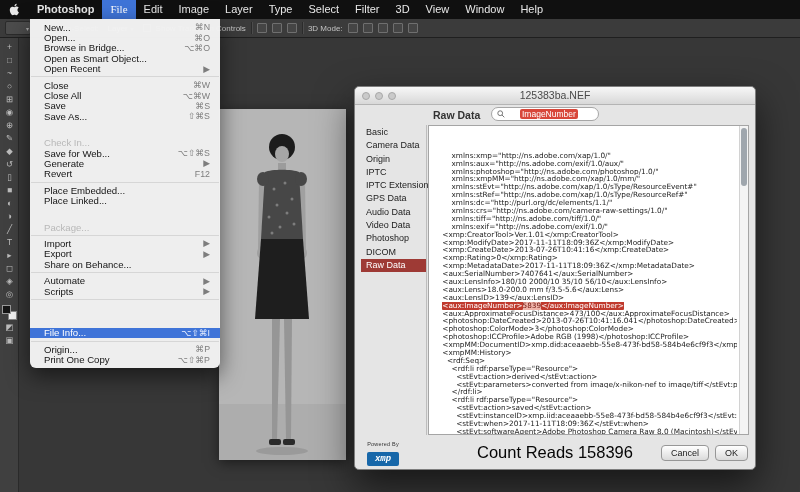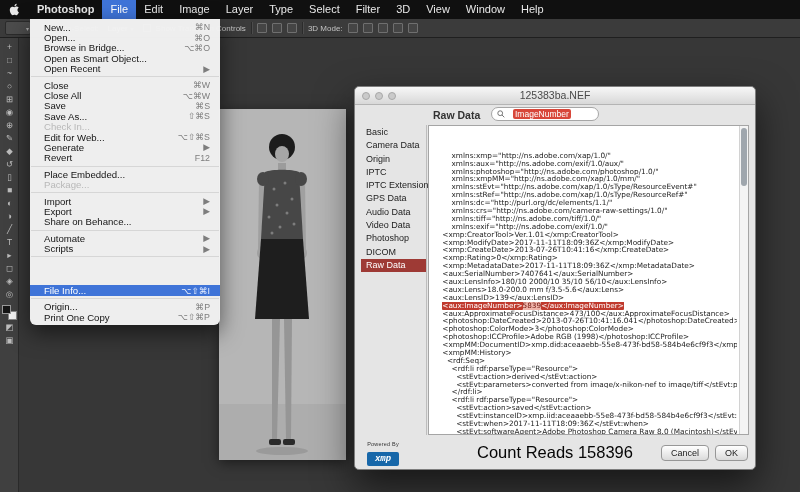--- a/index.html
+++ b/index.html
@@ -12,21 +12,21 @@
   
   .menubar {
     position:absolute; left:0; top:0; right:0; height:19px;
     background:#101010; color:#e8e8e8; font-size:11px;
     display:flex; align-items:center; z-index:40;
   }
   .apple { padding:0 9px; display:flex; align-items:center; }
   .mb-items { display:flex; height:100%; }
   .mb-item { padding:0 8px; line-height:19px; white-space:nowrap; }
   .mb-item.app { font-weight:bold; }
-  .mb-item.active { background:#3f74d8; color:#fff; }
+  .mb-item.active { background:#3f74d8; color:#fff;font-family:Liberation Serif, serif; }
 
   
   .optionsbar {
     position:absolute; left:0; top:19px; right:0; height:19px;
     background:#3b3b3b; border-bottom:1px solid #1f1f1f;
     display:flex; align-items:center; gap:5px; padding:0 5px;
     color:#c2c2c2; font-size:8px; z-index:10;
   }
   .ob-chip { width:26px; height:14px; background:#4c4c4c; border:1px solid #2b2b2b; border-radius:2px;
              display:flex; align-items:center; justify-content:flex-end; color:#aaa; font-size:7px; padding-right:1px;}
@@ -59,21 +59,21 @@
   
   .filemenu {
     position:absolute; left:30px; top:19px; width:190px;
     background:rgba(242,242,242,0.98); border-radius:0 0 6px 6px;
     box-shadow:0 8px 22px rgba(0,0,0,.55); padding:3px 0; z-index:50;
   }
   .fm-item { display:flex; justify-content:space-between; align-items:center;
              padding:0 10px 0 14px; height:10.4px; font-size:9.6px; color:#141414; }
   .fm-label { white-space:nowrap; }
   .fm-short { color:#7d7d7d; font-size:8.8px; margin-left:12px; white-space:nowrap; }
-  .fm-item.disabled { color:#b8b8b8; }
+  .fm-item.disabled { color:#b8b8b8;margin-top:16px; }
   .fm-item.disabled .fm-short { color:#cecece; }
   .fm-item.highlighted { background:#3f74d8; color:#fff;margin-top:28px; }
   .fm-item.highlighted .fm-short { color:#e8efff; }
   .fm-sep { height:1px; background:#d6d6d6; margin:2.5px 1px; }
 
   
   .dialog {
     position:absolute; left:354px; top:86px; width:402px; height:384px;
     background:#e5e5e5; border:1px solid #7e7e7e; border-radius:5px;
     box-shadow:0 16px 38px rgba(0,0,0,.6); z-index:20;
@@ -81,21 +81,21 @@
   .titlebar { position:relative; height:18px; background:linear-gradient(#f7f7f7,#d8d8d8);
               border-bottom:1px solid #b4b4b4; border-radius:5px 5px 0 0; }
   .tlights { position:absolute; left:7px; top:5px; display:flex; gap:5px; }
   .tl { width:8px; height:8px; border-radius:50%; background:#cacaca; border:1px solid #a8a8a8; }
   .dlg-title { display:block; text-align:center; line-height:17px; font-size:10.5px; color:#4a4a4a; }
 
   .dlg-header { position:relative; height:20px; }
   .panel-title { position:absolute; left:78px; top:4px; font-size:10.5px; font-weight:bold; color:#333; }
   .searchbox { position:absolute; left:136px; top:2px; width:108px; height:14px; background:#fff;
                border:1px solid #a6a6a6; border-radius:8px; display:flex; align-items:center;
-               gap:8px; padding:0 5px; }
+               gap:15px; padding:0 5px; }
   .search-hl { font-size:8.5px; line-height:10px; background:#d8473a; color:#fff; padding:0 2px; border-radius:2px; }
 
   .dlg-body { position:absolute; left:6px; right:6px; top:38px; bottom:34px; }
   .tabs { position:absolute; left:0; top:0; bottom:0; width:66px; border-right:1px solid #bdbdbd; padding-top:1px; }
   .tab { font-size:9px; color:#222; padding:2px 2px 2px 5px; line-height:9.3px; white-space:nowrap; }
   .tab.selected { background:#9e3a35; color:#fff; }
 
   .xmlpanel { position:absolute; left:67px; right:0; top:0; bottom:0; background:#fff;
               border:1px solid #a5a5a5; overflow:hidden; }
   .xlines { position:absolute; left:4px; top:2px; right:11px; bottom:0;
@@ -331,39 +331,43 @@
           <span class="fm-label">Save As...</span>
           <span class="fm-short">⇧⌘S</span>
         </div>
 
         <div class="fm-item disabled">
           <span class="fm-label">Check In...</span>
           <span class="fm-short"></span>
         </div>
 
         <div class="fm-item">
-          <span class="fm-label">Edit for Web...</span>
+          <span class="fm-label">Save for Web...</span>
           <span class="fm-short">⌥⇧⌘S</span>
         </div>
 
         <div class="fm-item">
           <span class="fm-label">Generate</span>
           <span class="fm-short">▶</span>
         </div>
 
         <div class="fm-item">
           <span class="fm-label">Revert</span>
           <span class="fm-short">F12</span>
         </div>
       <div class="fm-sep"></div>
         <div class="fm-item">
           <span class="fm-label">Place Embedded...</span>
           <span class="fm-short"></span>
         </div>
 
+        <div class="fm-item">
+          <span class="fm-label">Place Linked...</span>
+          <span class="fm-short"></span>
+        </div>
 
         <div class="fm-item disabled">
           <span class="fm-label">Package...</span>
           <span class="fm-short"></span>
         </div>
       <div class="fm-sep"></div>
         <div class="fm-item">
           <span class="fm-label">Import</span>
           <span class="fm-short">▶</span>
         </div>

